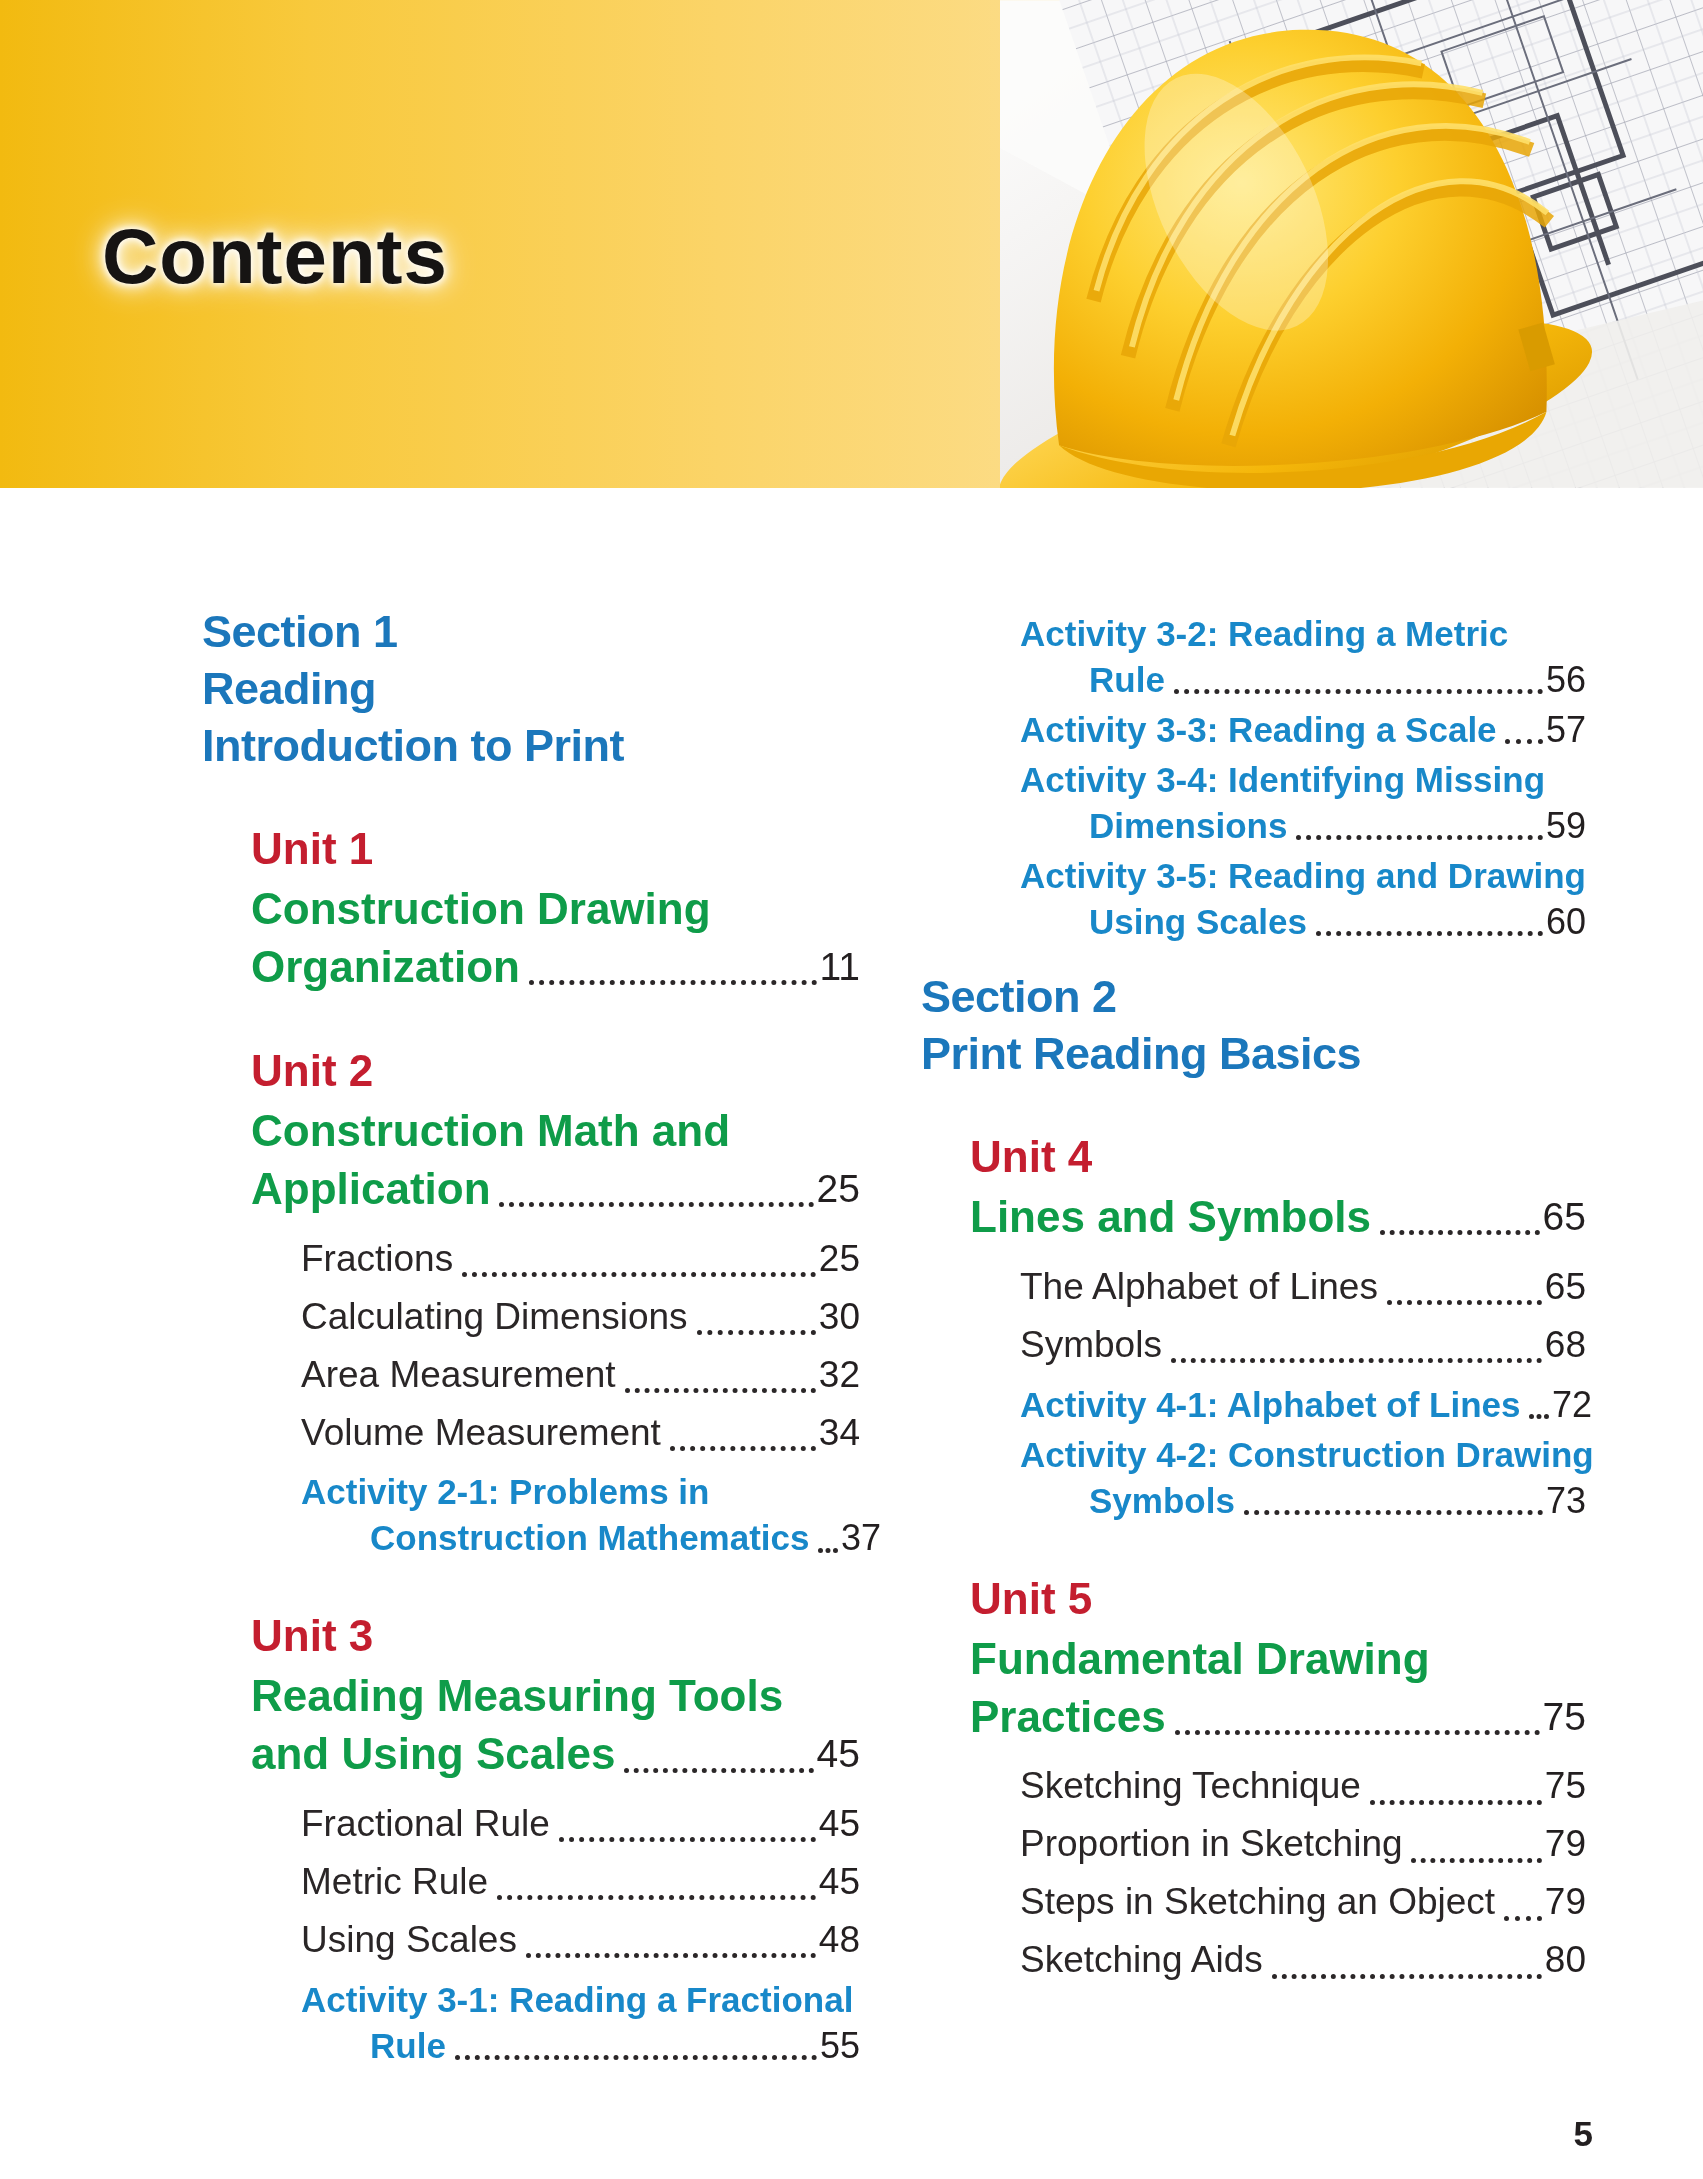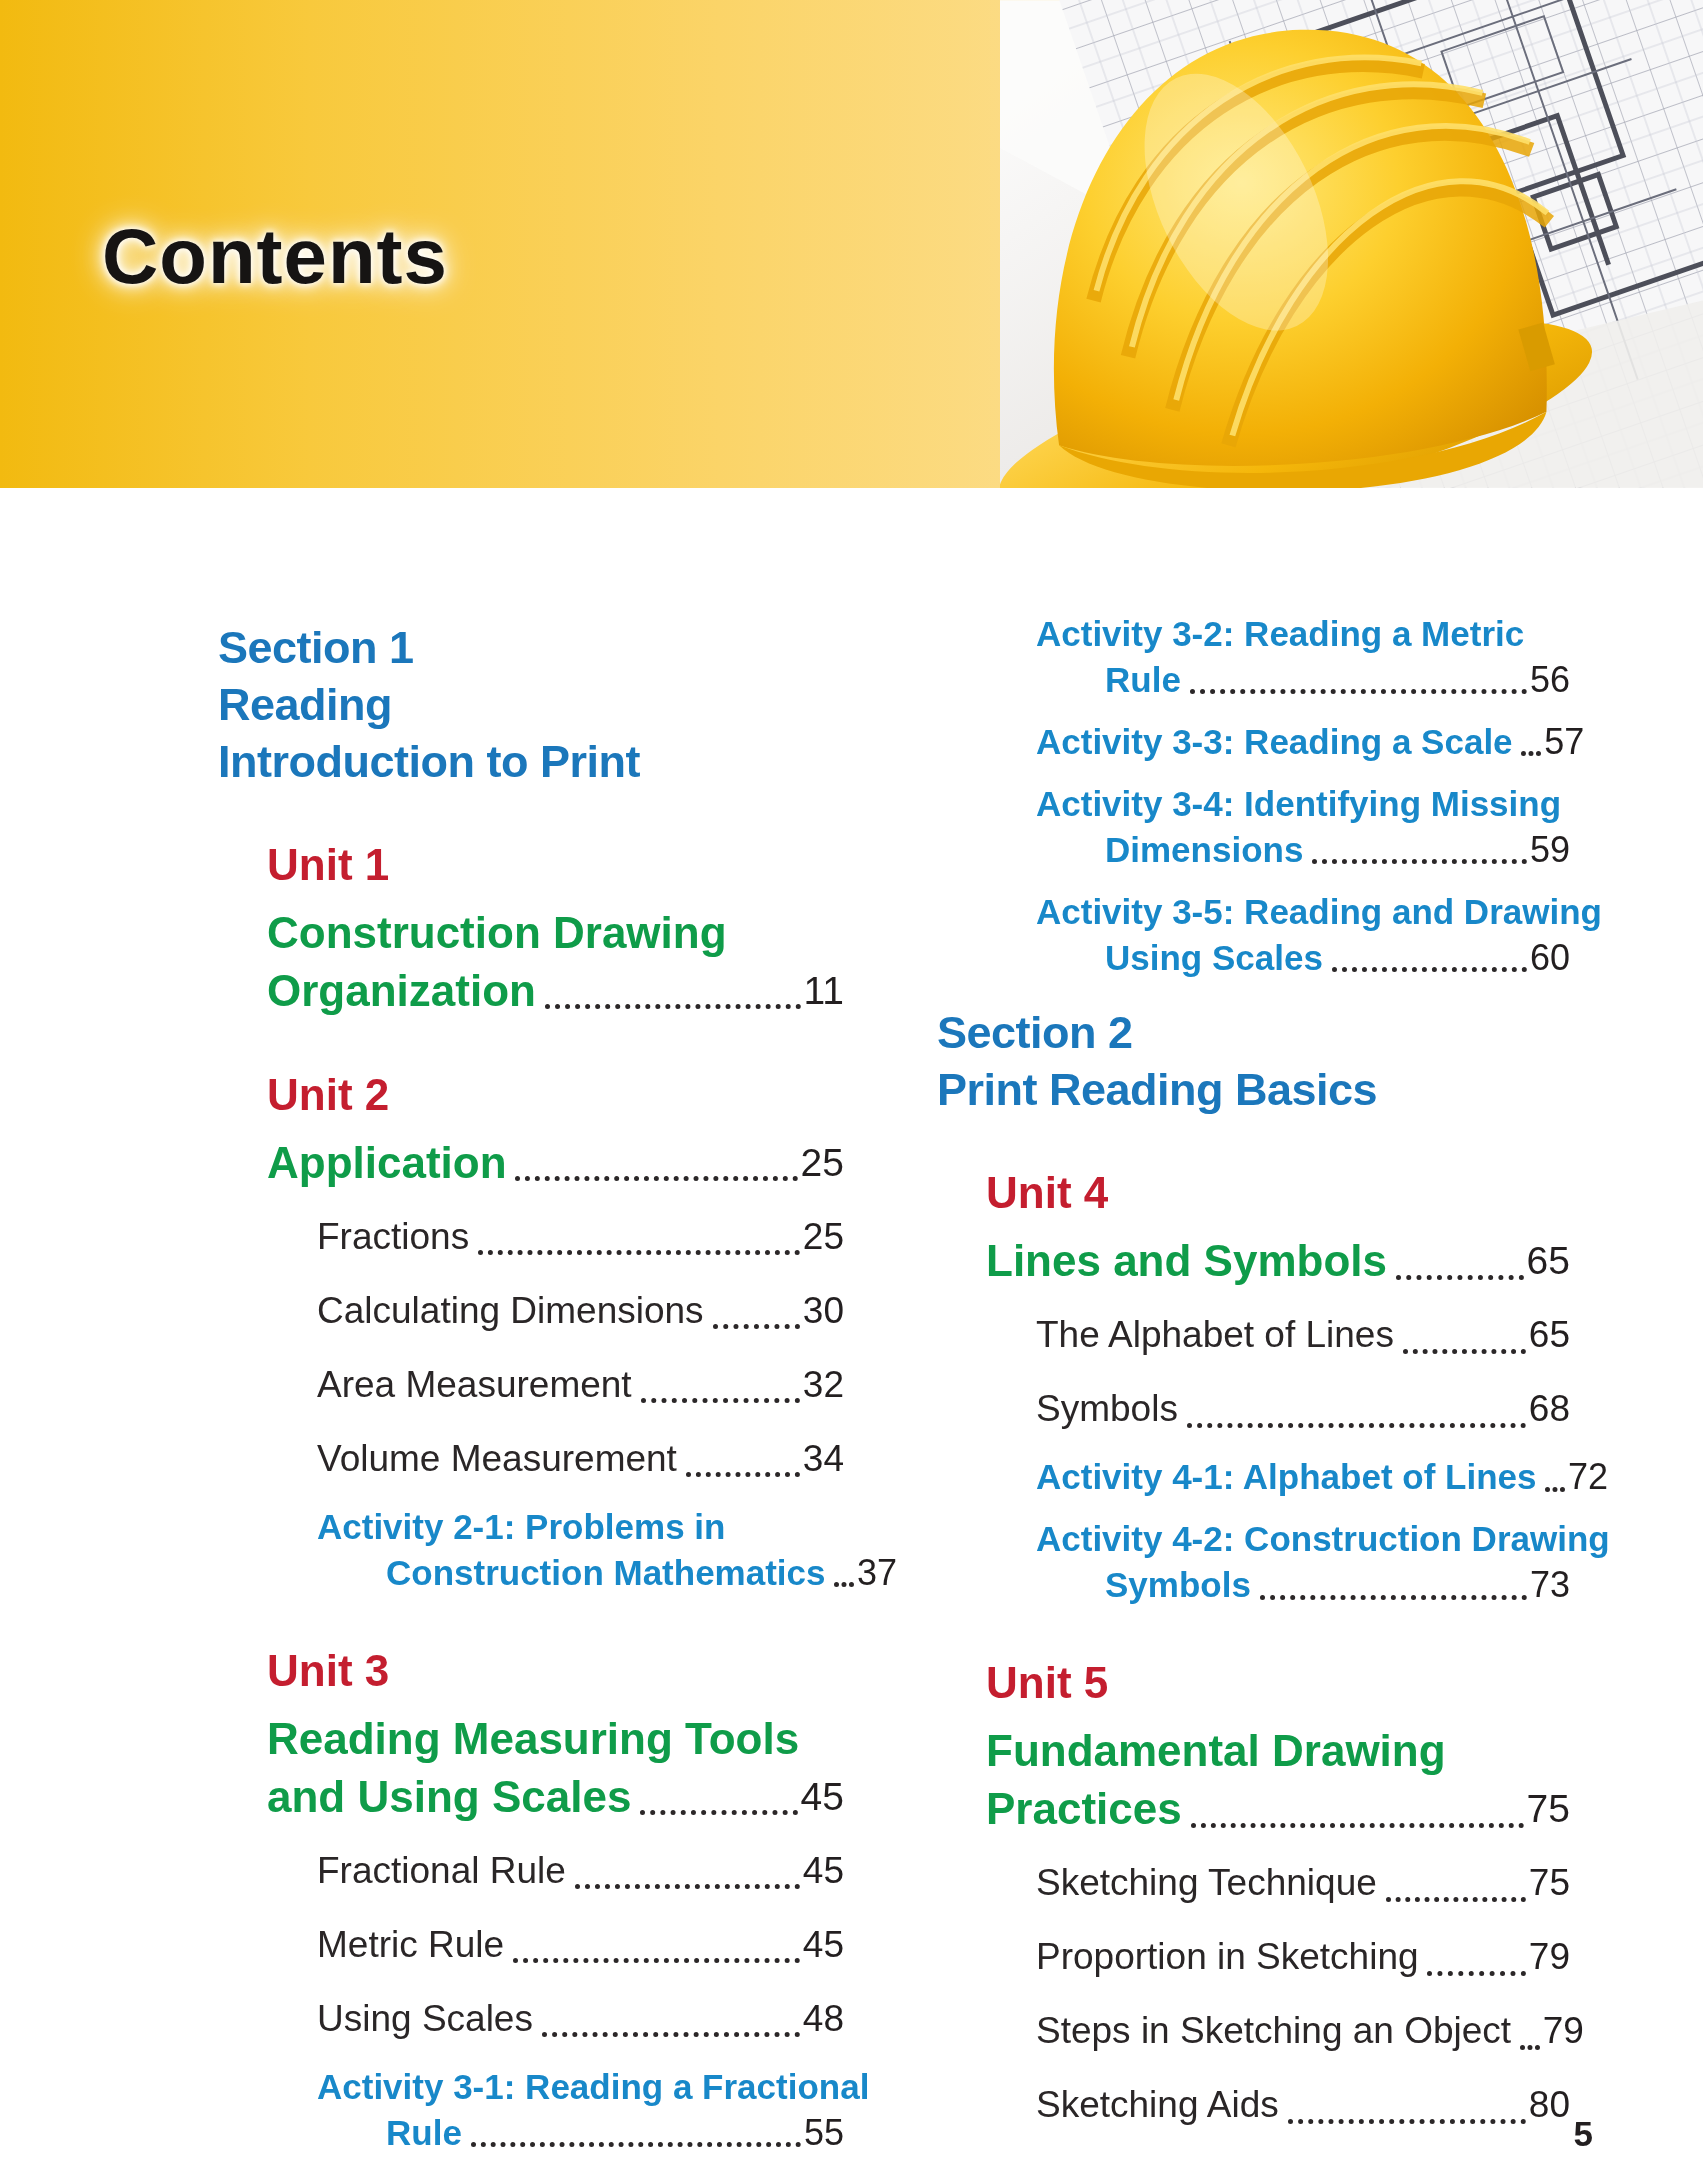--- a/index.html
+++ b/index.html
@@ -16,21 +16,21 @@
   .banner-title{
     position:absolute;left:102px;top:211px;margin:0;
     font-size:78px;font-weight:bold;letter-spacing:1px;color:#161413;
     text-shadow:0 0 5.9px #ffffff,0 0 11.8px #ffffff,0 0 21.7px #ffffff,0 0 33px rgba(255,255,255,.95);
   }
   .photo{position:absolute;left:1000px;top:0;width:703px;height:488px;}
   
   .col{position:absolute;top:603px;}
   .col-left{left:202px;width:658px;}
   .col-right{left:921px;width:665px;}
-  .e{margin:16px;}
+  .e{margin:0;}
   .ln{white-space:pre;}
   .section{font-size:45px;line-height:57px;font-weight:bold;color:#1b77bb;letter-spacing:-0.5px;}
   .unit{font-size:44px;line-height:47px;font-weight:bold;color:#c41e2f;padding-left:49px;}
   .unit-title{font-size:44px;line-height:58px;font-weight:bold;color:#0f9c49;padding-left:49px;}
   .item{font-size:37px;line-height:58px;font-weight:normal;color:#2a2627;padding-left:99px;}
   .activity{font-size:35px;line-height:46px;font-weight:bold;color:#1888c9;padding-left:99px;}
   .unit{margin-top:51px;}
   .unit + .unit-title{margin-top:7.9px;}
   .unit-title + .item{margin-top:11.8px;}
   .activity{margin-top:7.9px;}
@@ -136,20 +136,21 @@
         <div class="row">
           <span class="txt">Organization</span>
           <span class="leader"></span>
           <span class="pg">11</span>
         </div>
       </div>
       <div class="e unit">
         <div class="ln">Unit 2</div>
       </div>
       <div class="e unit-title">
+        <div class="ln">Construction Math and</div>
         <div class="row">
           <span class="txt">Application</span>
           <span class="leader"></span>
           <span class="pg">25</span>
         </div>
       </div>
       <div class="e item">
         <div class="row">
           <span class="txt">Fractions</span>
           <span class="leader"></span>

